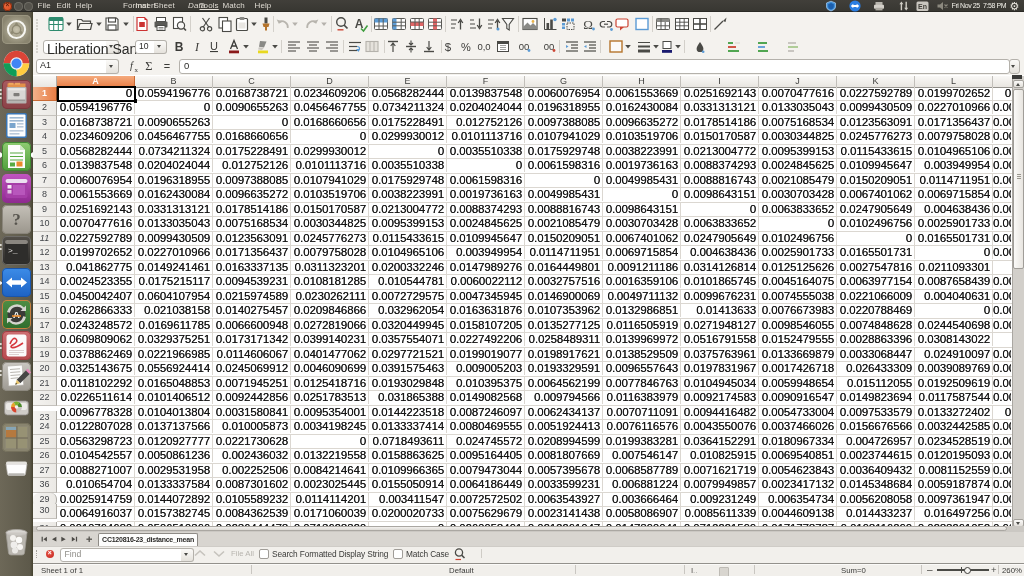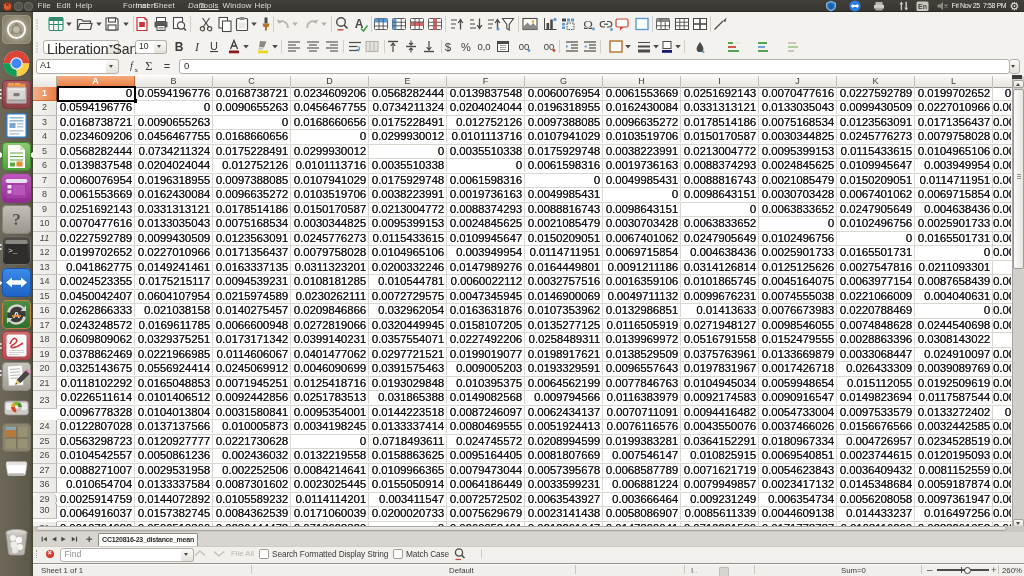--- a/index.html
+++ b/index.html
@@ -57,21 +57,21 @@
 <div class="winbtn" style="left:13.5px;background:#55534c;box-shadow:inset 0 0 0 1px #6e6c64;"></div>
 <div class="winbtn" style="left:24px;background:#55534c;box-shadow:inset 0 0 0 1px #6e6c64;"></div>
 <div class="menu" style="left:37.5px;">File</div>
 <div class="menu" style="left:56.5px;">Edit</div>
 <div class="menu" style="left:75.5px;">Help</div>
 <div class="menu" style="left:96.5px;margin-left:39px;">Insert</div>
 <div class="menu" style="left:123px;">Format</div>
 <div class="menu" style="left:153.5px;">Sheet</div>
 <div class="menu" style="left:188px;font-style:italic;">Data</div>
 <div class="menu" style="left:199.5px;text-decoration:underline;">Tools</div>
-<div class="menu" style="left:222.5px;">Window</div>
+<div class="menu" style="left:222.5px;">Match</div>
 <div class="menu" style="left:254.5px;">Help</div>
 <svg class="abs" style="left:824px;top:0;" width="200" height="12" viewBox="0 0 200 12">
 <path d="M7 1.2 L11.5 3 L11.5 7 Q11.5 9.5 7 11 Q2.5 9.5 2.5 7 L2.5 3 Z" fill="#3f8fd8" stroke="#9fc4e8" stroke-width="0.8"></path>
 <path d="M7 3 L9.8 4.2 L9.8 7 Q9.8 8.6 7 9.6 Q4.2 8.6 4.2 7 L4.2 4.2 Z" fill="#1b5fae"></path>
 <circle cx="31" cy="6" r="5.6" fill="#2a7de1"></circle>
 <path d="M26.8 6 L29.3 3.8 L29.3 5.1 L32.7 5.1 L32.7 3.8 L35.2 6 L32.7 8.2 L32.7 6.9 L29.3 6.9 L29.3 8.2 Z" fill="#fff"></path>
 <rect x="51.5" y="2" width="7" height="3" fill="#b8b5ae"></rect>
       <rect x="50" y="4.8" width="10" height="4" rx="0.8" fill="#d2cfc8"></rect>
       <rect x="51.5" y="7.8" width="7" height="2.6" fill="#aaa79f"></rect>
 <path d="M75.4 4.2 L77.4 1.6 L79.4 4.2 L78.1 4.2 L78.1 10.2 L76.7 10.2 L76.7 4.2 Z" fill="#cfccc4"></path>
@@ -730,21 +730,21 @@
 <div class="rowhdr" style="top:258.0px;height:13.5px;line-height:13.5px;">18</div>
 <div class="gr" style="top:258.0px;height:13.5px;line-height:13.3px;font-size:11.4px;color:#141414;letter-spacing:-0.05px;text-shadow:0.22px 0 0 #3a3a3a;"><span class="cell">0.0609809062</span><span class="cell">0.0329375251</span><span class="cell">0.0173171342</span><span class="cell">0.0399140231</span><span class="cell">0.0357554071</span><span class="cell">0.0227492206</span><span class="cell">0.0258489311</span><span class="cell">0.0139969972</span><span class="cell">0.0516791558</span><span class="cell">0.0152479555</span><span class="cell">0.0028863396</span><span class="cell">0.0308143022</span><span class="cellM"></span></div>
 <div class="rowhdr" style="top:272.5px;height:13.5px;line-height:13.5px;">19</div>
 <div class="gr" style="top:272.5px;height:13.5px;line-height:13.3px;font-size:11.4px;color:#141414;letter-spacing:-0.05px;text-shadow:0.22px 0 0 #3a3a3a;"><span class="cell">0.0378862469</span><span class="cell">0.0221966985</span><span class="cell">0.0114606067</span><span class="cell">0.0401477062</span><span class="cell">0.0297721521</span><span class="cell">0.0199019077</span><span class="cell">0.0198917621</span><span class="cell">0.0138529509</span><span class="cell">0.0375763961</span><span class="cell">0.0133669879</span><span class="cell">0.0033068447</span><span class="cell">0.024910097</span><span class="cellM">0.00</span></div>
 <div class="rowhdr" style="top:287.0px;height:13.5px;line-height:13.5px;">20</div>
 <div class="gr" style="top:287.0px;height:13.5px;line-height:13.3px;font-size:11.4px;color:#141414;letter-spacing:-0.05px;text-shadow:0.22px 0 0 #3a3a3a;"><span class="cell">0.0325143675</span><span class="cell">0.0556924414</span><span class="cell">0.0245069912</span><span class="cell">0.0046090699</span><span class="cell">0.0391575463</span><span class="cell">0.009005203</span><span class="cell">0.0193329591</span><span class="cell">0.0096557643</span><span class="cell">0.0197831967</span><span class="cell">0.0017426718</span><span class="cell">0.026433309</span><span class="cell">0.0039089769</span><span class="cellM">0.00</span></div>
 <div class="rowhdr" style="top:301.5px;height:13.5px;line-height:13.5px;">21</div>
 <div class="gr" style="top:301.5px;height:13.5px;line-height:13.3px;font-size:11.4px;color:#141414;letter-spacing:-0.05px;text-shadow:0.22px 0 0 #3a3a3a;"><span class="cell">0.0118102292</span><span class="cell">0.0165048853</span><span class="cell">0.0071945251</span><span class="cell">0.0125418716</span><span class="cell">0.0193029848</span><span class="cell">0.010395375</span><span class="cell">0.0064562199</span><span class="cell">0.0077846763</span><span class="cell">0.0104945034</span><span class="cell">0.0059948654</span><span class="cell">0.015112055</span><span class="cell">0.0192509619</span><span class="cellM">0.00</span></div>
 <div class="rowhdr" style="top:316.0px;height:13.5px;line-height:13.5px;">22</div>
 <div class="gr" style="top:316.0px;height:13.5px;line-height:13.3px;font-size:11.4px;color:#141414;letter-spacing:-0.05px;text-shadow:0.22px 0 0 #3a3a3a;"><span class="cell">0.0226511614</span><span class="cell">0.0101406512</span><span class="cell">0.0092442856</span><span class="cell">0.0251783513</span><span class="cell">0.031865388</span><span class="cell">0.0149082568</span><span class="cell">0.009794566</span><span class="cell">0.0116383979</span><span class="cell">0.0092174583</span><span class="cell">0.0090916547</span><span class="cell">0.0149823694</span><span class="cell">0.0117587544</span><span class="cellM">0.00</span></div>
-<div class="rowhdr" style="top:319px;height:13.5px;line-height:13.5px;">23</div>
+<div class="rowhdr" style="top:336px;height:13.5px;line-height:13.5px;">23</div>
 <div class="gr" style="top:330.5px;height:13.5px;line-height:13.3px;font-size:11.4px;color:#141414;letter-spacing:-0.05px;text-shadow:0.22px 0 0 #3a3a3a;"><span class="cell">0.0096778328</span><span class="cell">0.0104013804</span><span class="cell">0.0031580841</span><span class="cell">0.0095354001</span><span class="cell">0.0144223518</span><span class="cell">0.0087246097</span><span class="cell">0.0062434137</span><span class="cell">0.0070711091</span><span class="cell">0.0094416482</span><span class="cell">0.0054733004</span><span class="cell">0.0097533579</span><span class="cell">0.0133272402</span><span class="cellM" style="text-align:right;">0</span></div>
 <div class="rowhdr" style="top:345.0px;height:13.5px;line-height:13.5px;">24</div>
 <div class="gr" style="top:345.0px;height:13.5px;line-height:13.3px;font-size:11.4px;color:#141414;letter-spacing:-0.05px;text-shadow:0.22px 0 0 #3a3a3a;"><span class="cell">0.0122807028</span><span class="cell">0.0137137566</span><span class="cell">0.010005873</span><span class="cell">0.0034198245</span><span class="cell">0.0133337414</span><span class="cell">0.0080469555</span><span class="cell">0.0051924413</span><span class="cell">0.0076116576</span><span class="cell">0.0043550076</span><span class="cell">0.0037466026</span><span class="cell">0.0156676566</span><span class="cell">0.0032442585</span><span class="cellM">0.00</span></div>
 <div class="rowhdr" style="top:359.5px;height:13.5px;line-height:13.5px;">25</div>
 <div class="gr" style="top:359.5px;height:13.5px;line-height:13.3px;font-size:11.4px;color:#141414;letter-spacing:-0.05px;text-shadow:0.22px 0 0 #3a3a3a;"><span class="cell">0.0563298723</span><span class="cell">0.0120927777</span><span class="cell">0.0221730628</span><span class="cell">0</span><span class="cell">0.0718493611</span><span class="cell">0.024745572</span><span class="cell">0.0208994599</span><span class="cell">0.0199383281</span><span class="cell">0.0364152291</span><span class="cell">0.0180967334</span><span class="cell">0.004726957</span><span class="cell">0.0234528519</span><span class="cellM">0.00</span></div>
 <div class="rowhdr" style="top:374.0px;height:13.5px;line-height:13.5px;">26</div>
 <div class="gr" style="top:374.0px;height:13.5px;line-height:13.3px;font-size:11.4px;color:#141414;letter-spacing:-0.05px;text-shadow:0.22px 0 0 #3a3a3a;"><span class="cell">0.0104542557</span><span class="cell">0.0050861236</span><span class="cell">0.002436032</span><span class="cell">0.0132219558</span><span class="cell">0.0158863625</span><span class="cell">0.0095164405</span><span class="cell">0.0081807669</span><span class="cell">0.007546147</span><span class="cell">0.010825915</span><span class="cell">0.0069540851</span><span class="cell">0.0023744615</span><span class="cell">0.0120195093</span><span class="cellM">0.00</span></div>
 <div class="rowhdr" style="top:388.5px;height:13.5px;line-height:13.5px;">27</div>
 <div class="gr" style="top:388.5px;height:13.5px;line-height:13.3px;font-size:11.4px;color:#141414;letter-spacing:-0.05px;text-shadow:0.22px 0 0 #3a3a3a;"><span class="cell">0.0088271007</span><span class="cell">0.0029531958</span><span class="cell">0.002252506</span><span class="cell">0.0084214641</span><span class="cell">0.0109966365</span><span class="cell">0.0079473044</span><span class="cell">0.0057395678</span><span class="cell">0.0068587789</span><span class="cell">0.0071621719</span><span class="cell">0.0054623843</span><span class="cell">0.0036409432</span><span class="cell">0.0081152559</span><span class="cellM">0.00</span></div>
 <div class="rowhdr" style="top:403.0px;height:13.5px;line-height:13.5px;">36</div>

